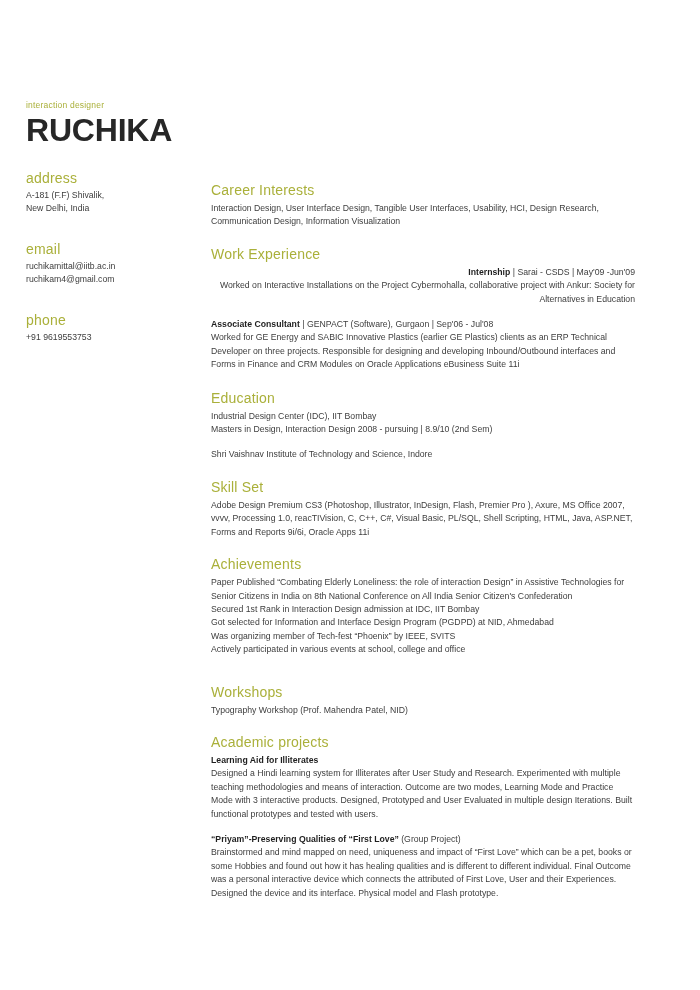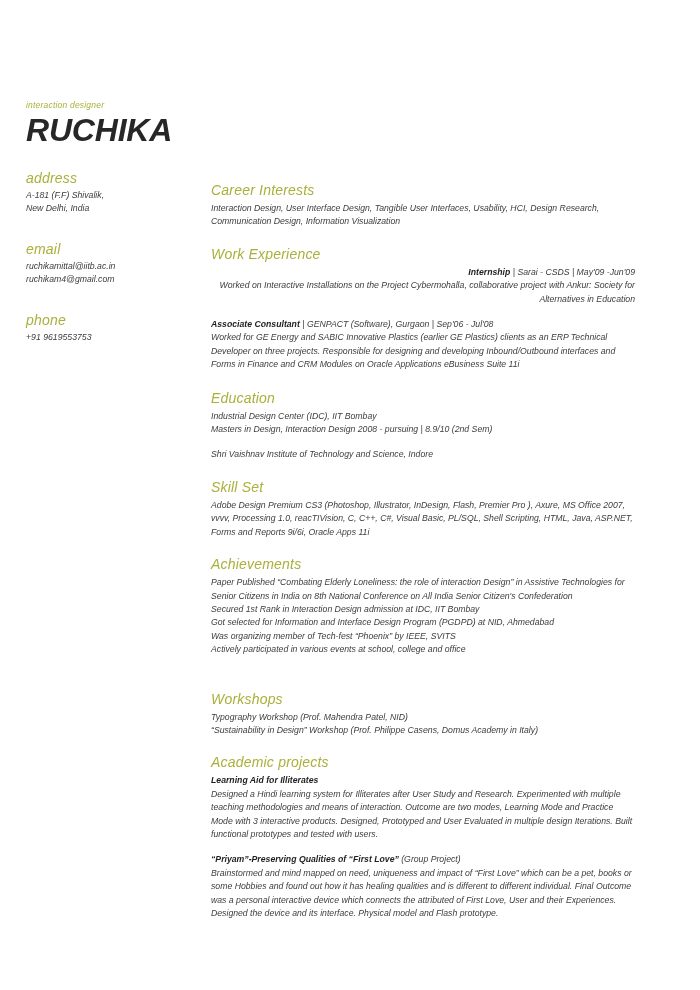--- a/index.html
+++ b/index.html
@@ -12,21 +12,20 @@
     color: #3b3b3b;
     -webkit-font-smoothing: antialiased;
   }
   .page {
     position: relative;
     width: 700px;
     height: 990px;
     background: #ffffff;
     overflow: hidden;
     box-sizing: border-box;
-    font-style: italic;
   }
 
   
   .left-col {
     position: absolute;
     left: 26px;
     top: 100px;
     width: 165px;
   }
   .role-line {
@@ -182,33 +181,32 @@
       <div class="entry line-list">
         <span class="ln">Shri Vaishnav Institute of Technology and Science, Indore</span>
       </div>
     </div>
 
     <div class="section" style="margin-bottom:17px;">
       <div class="section-title">Skill Set</div>
       <div class="body-text">Adobe Design Premium CS3 (Photoshop, Illustrator, InDesign, Flash, Premier Pro ), Axure, MS Office 2007, vvvv, Processing 1.0, reacTIVision, C, C++, C#, Visual Basic, PL/SQL, Shell Scripting, HTML, Java, ASP.NET, Forms and Reports 9i/6i, Oracle Apps 11i</div>
     </div>
 
-    <div class="section line-list" style="margin-bottom:34px;">
+    <div class="section line-list" style="margin-bottom:27px;">
       <div class="section-title">Achievements</div>
       <div class="body-text">Paper Published “Combating Elderly Loneliness: the role of interaction Design” in Assistive Technologies for Senior Citizens in India on 8th National Conference on All India Senior Citizen's Confederation</div>
       <div class="body-text">Secured 1st Rank in Interaction Design admission at IDC, IIT Bombay</div>
       <div class="body-text">Got selected for Information and Interface Design Program (PGDPD) at NID, Ahmedabad</div>
       <div class="body-text">Was organizing member of Tech-fest “Phoenix” by IEEE, SVITS</div>
       <div class="body-text">Actively participated in various events at school, college and office</div>
     </div>
 
     <div class="section" style="margin-bottom:17px;">
       <div class="section-title">Workshops</div>
       <div class="body-text">Typography Workshop (Prof. Mahendra Patel, NID)</div>
-      <div class="body-text">“Sustainability in Design” Workshop  (Prof. Philippe Casens, Domus Academy in Italy)</div>
     </div>
 
     <div class="section">
       <div class="section-title">Academic projects</div>
 
       <div class="entry" style="margin-bottom:12px;">
         <div class="proj-title"><span>Learning Aid for Illiterates</span><span class="reg"></span></div>
         <div class="entry-desc">Designed a Hindi learning system for Illiterates  after User Study and Research. Experimented with multiple teaching methodologies and means of interaction. Outcome are two modes, Learning Mode and Practice Mode with 3 interactive products. Designed, Prototyped and User Evaluated in multiple design Iterations. Built functional prototypes and tested with users.</div>
       </div>
 

